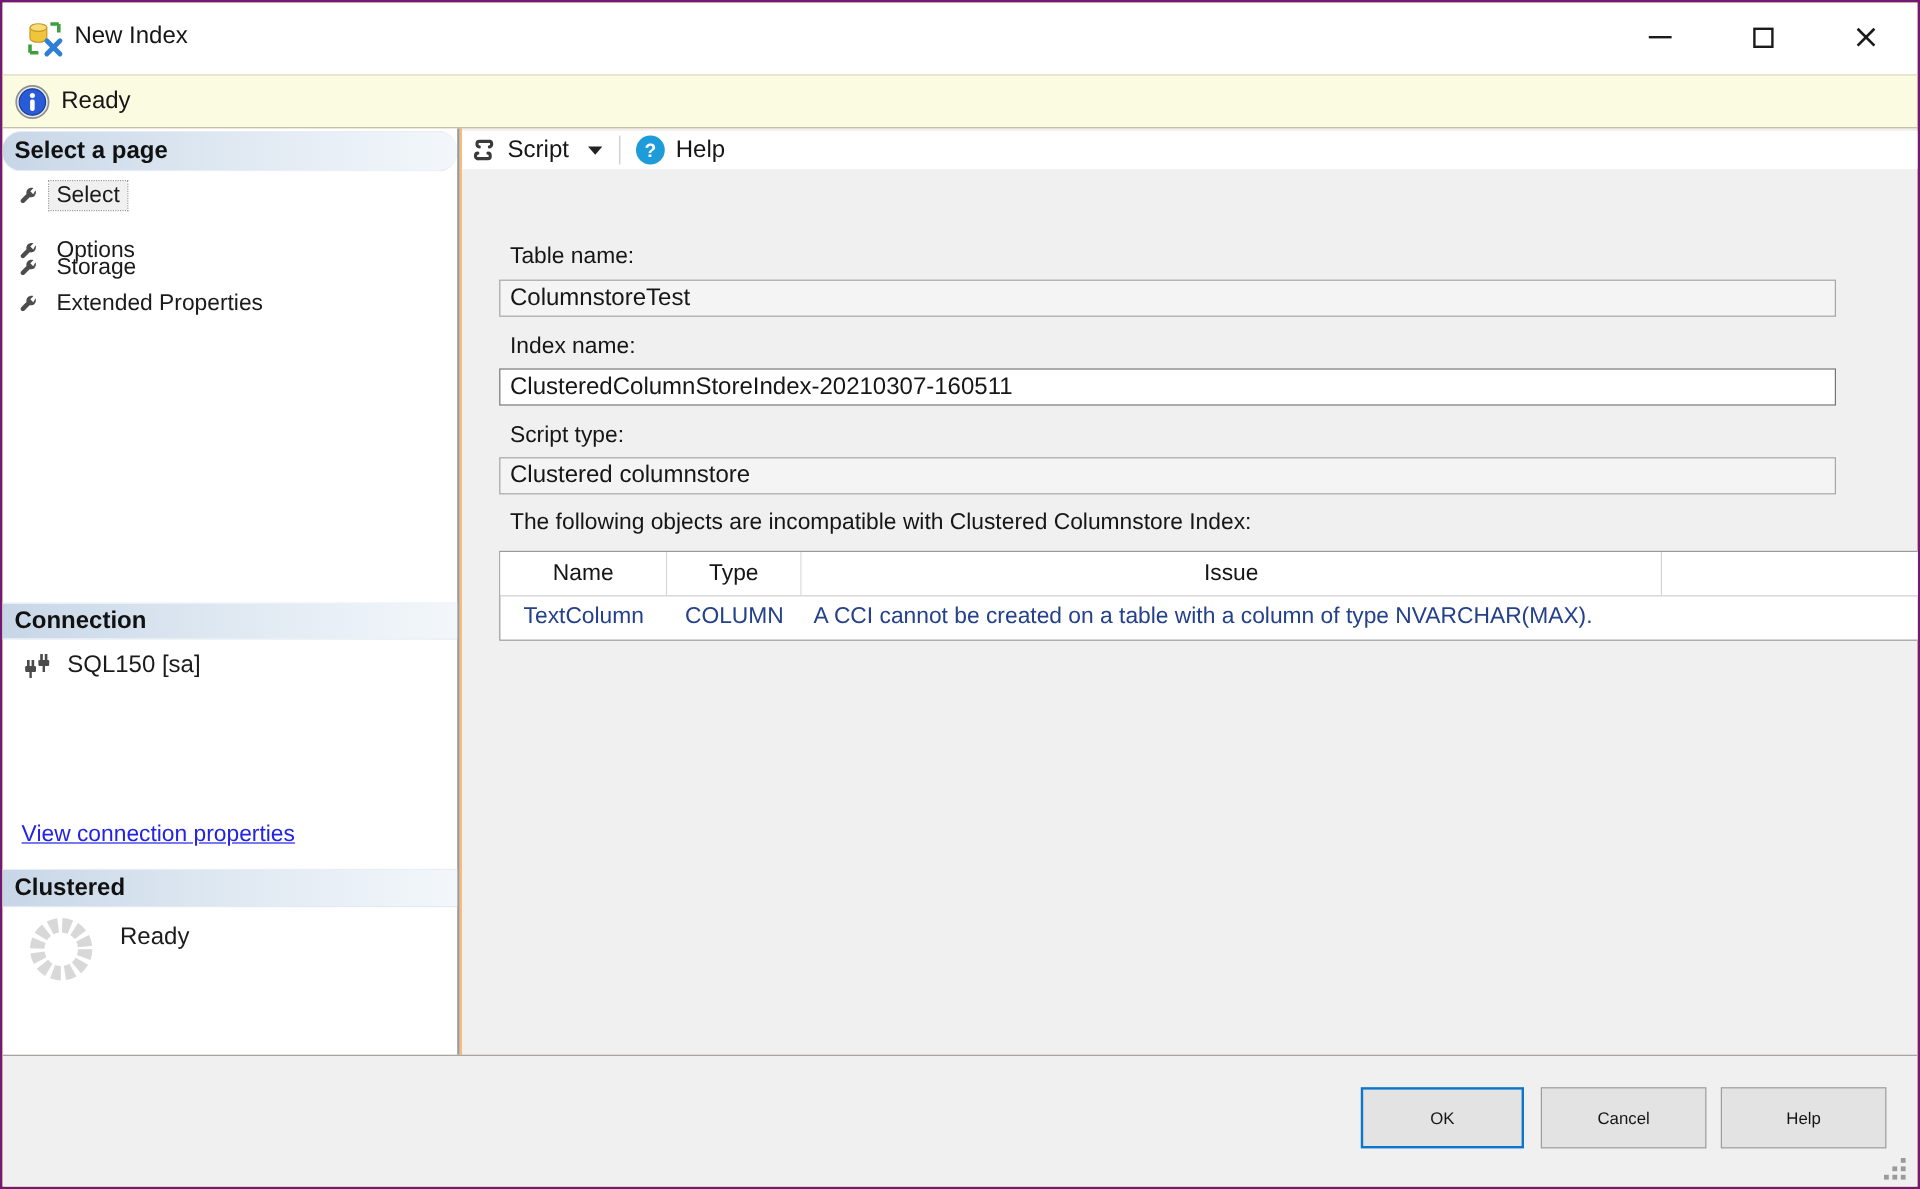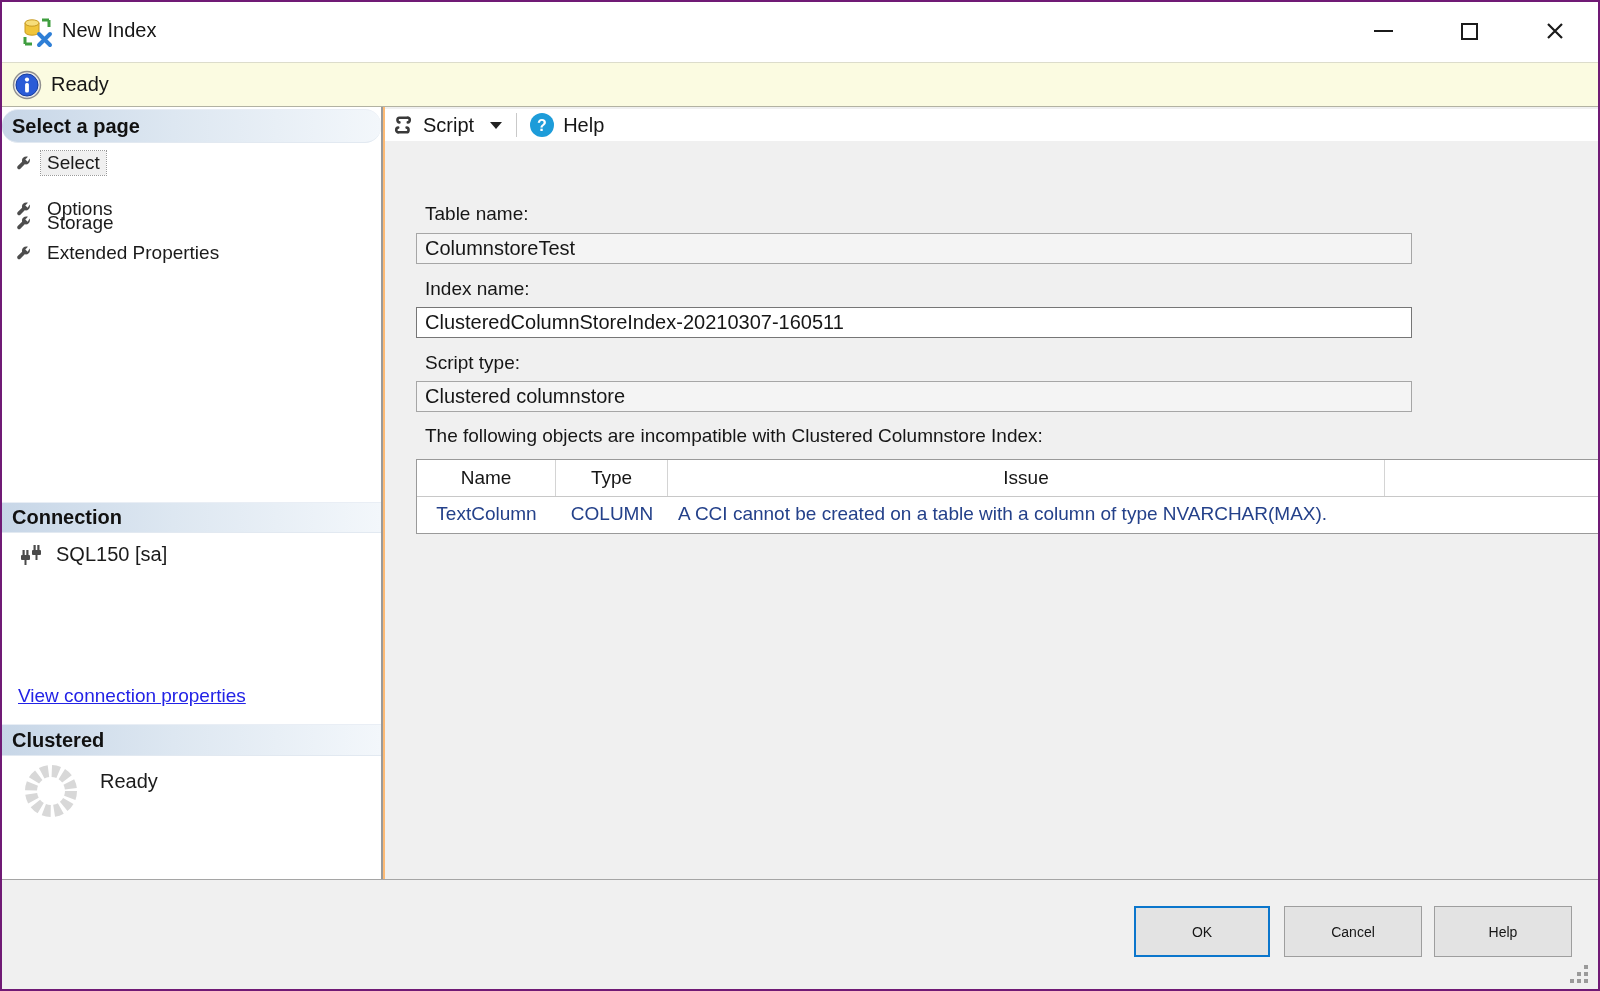--- a/index.html
+++ b/index.html
@@ -39,21 +39,21 @@
   .link { position:absolute; left:16px; font-size:19px; color:#2323e6; text-decoration:underline; cursor:pointer; }
   .ready-row { position:absolute; left:20px; display:flex; align-items:flex-start; gap:20px; }
   .ready-row .txt { font-size:20px; padding-top:8px; }
   
   .main { position:absolute; left:383px; top:0; right:0; height:100%; background:#f0f0f0; }
   .toolbar { position:absolute; left:0; top:2px; right:0; height:32px; background:#ffffff; display:flex; align-items:center; padding-left:6px; }
   .tb-label { font-size:20px; color:#161616; margin-left:8px; }
   .tb-caret { width:0; height:0; border-left:6px solid transparent; border-right:6px solid transparent; border-top:7px solid #222; margin-left:16px; }
   .tb-sep { width:1px; height:24px; background:#c9c9c9; margin:0 12px 0 14px; }
   .field-label { position:absolute; font-size:19px; color:#161616; }
-  .field { position:absolute; width:996px; height:31px; font-size:20px; font-family:"Liberation Sans",sans-serif; padding:4px 8px; color:#161616; }
+  .field { position:absolute; width:1114px; height:31px; font-size:20px; font-family:"Liberation Sans",sans-serif; padding:4px 8px; color:#161616; }
   .field.ro { background:#f4f4f4; border:1px solid #a6a6a6; }
   .field.edit { background:#ffffff; border:1px solid #767676; }
   .warn { position:absolute; font-size:19px; color:#161616; }
   
   .grid { position:absolute; left:31px; top:352px; width:1250px; height:75px; background:#ffffff; border:1px solid #9a9a9a; }
   .grid-head { display:grid; grid-template-columns:139px 112px 717px 1fr; height:37px; border-bottom:1px solid #c8c8c8; }
   .grid-head .cell { display:flex; align-items:center; justify-content:center; font-size:19px; color:#161616; border-right:1px solid #d4d4d4; background:#ffffff; }
   .grid-head .cell:last-child { border-right:none; }
   .grid-row { display:grid; grid-template-columns:139px 112px 717px 1fr; height:34px; color:#24418a; font-size:19px; }
   .grid-row .cell { display:flex; align-items:center; justify-content:center; }

